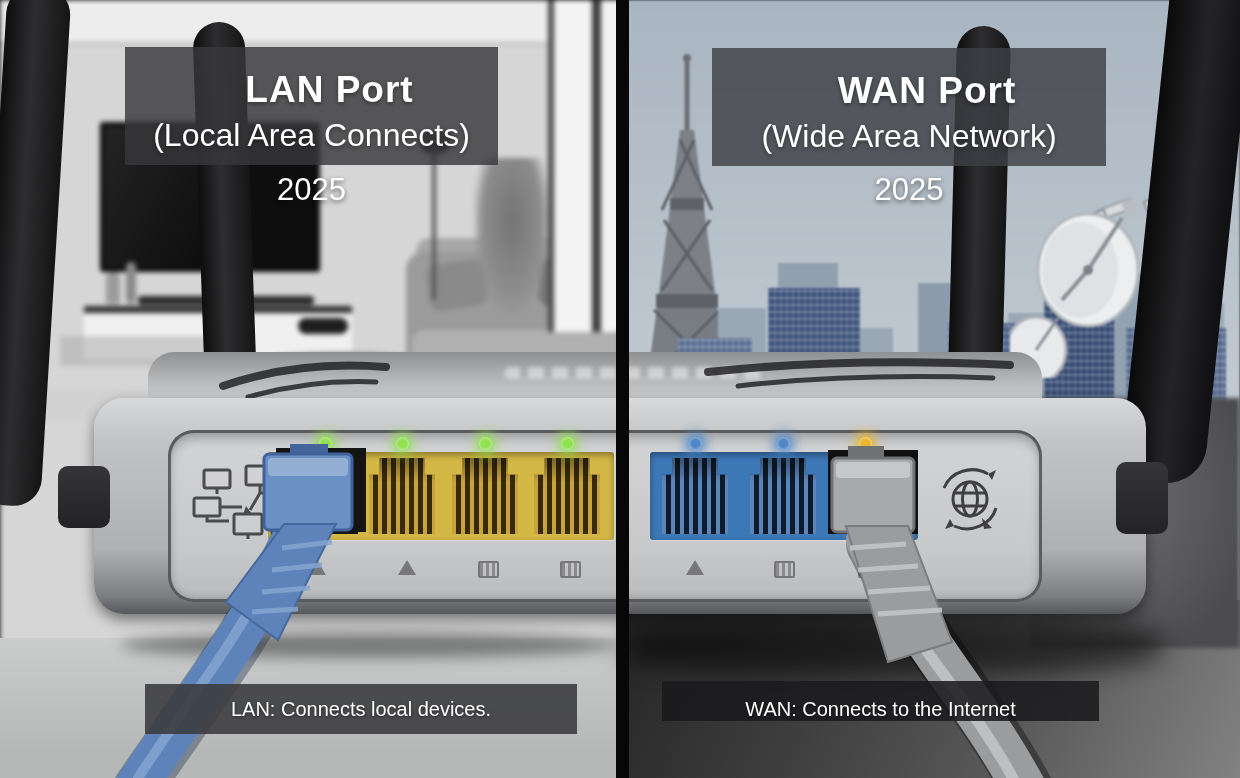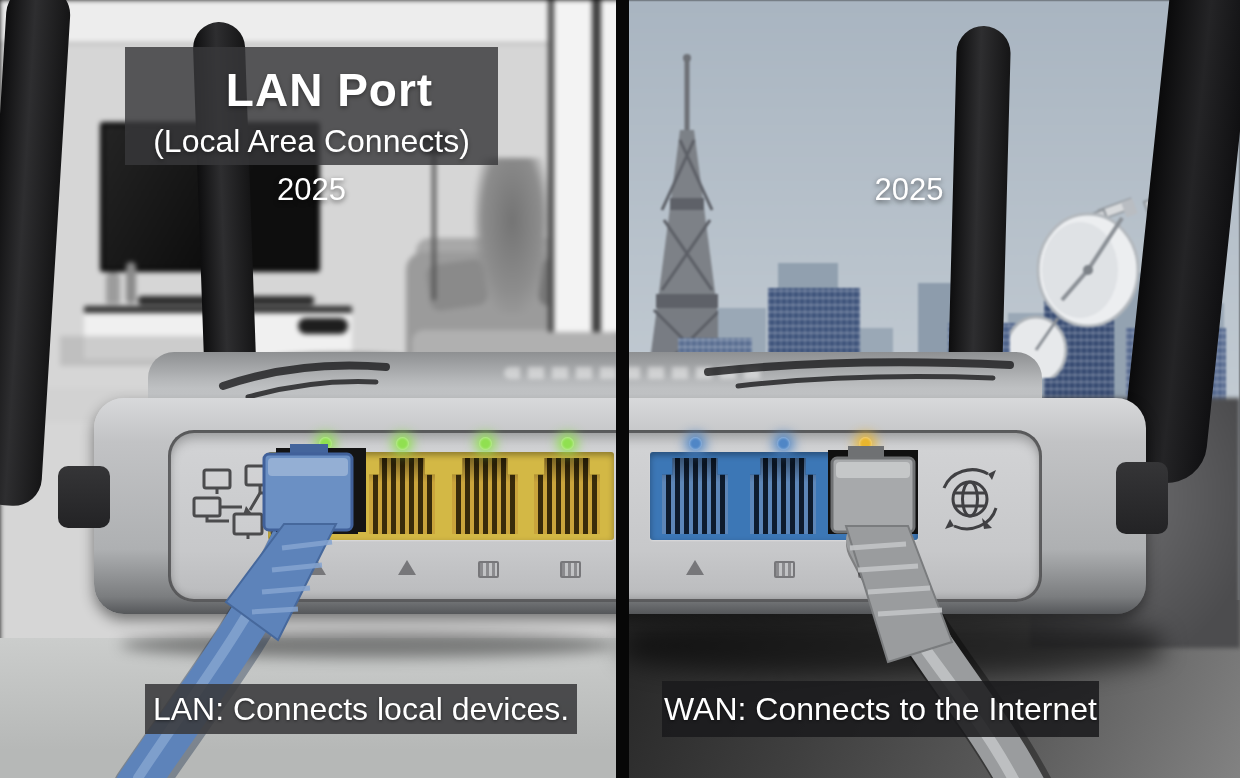--- a/index.html
+++ b/index.html
@@ -88,28 +88,28 @@
               border-left:9px solid transparent;border-right:9px solid transparent;border-bottom:15px solid #77777a;}
   .symbol-box{position:absolute;top:561px;width:17px;height:13px;border:2px solid #77777a;z-index:4;
               background:repeating-linear-gradient(90deg,#8b8b8e 0 3px,transparent 3px 6px);border-radius:2px;}
 
   .vents{left:148px;top:352px;width:894px;height:52px;z-index:4;}
 
   
   .band{z-index:7;color:#fff;text-align:center;}
   .band-left{left:125px;top:47px;width:373px;height:118px;background:rgba(56,56,58,.82);}
   .band-right{left:712px;top:48px;width:394px;height:118px;background:rgba(62,64,68,.82);}
-  .band .title{font-size:46px;font-weight:bold;margin-top:16px;letter-spacing:1px;text-shadow:0 2px 4px rgba(0,0,0,.4);padding-left:36px;}
+  .band .title{font-size:37px;font-weight:bold;margin-top:22px;letter-spacing:1px;text-shadow:0 2px 4px rgba(0,0,0,.4);padding-left:36px;}
   .band .subtitle{font-size:32px;margin-top:6px;text-shadow:0 2px 4px rgba(0,0,0,.4);}
   .year{z-index:7;color:#fff;font-size:31px;text-align:center;text-shadow:0 2px 5px rgba(0,0,0,.55);}
   .year-left{left:125px;top:172px;width:373px;}
   .year-right{left:712px;top:172px;width:394px;}
-  .caption{z-index:7;color:#fff;font-size:32px;line-height:50px;white-space:nowrap;text-shadow:0 1px 3px rgba(0,0,0,.5);}
+  .caption{z-index:7;color:#fff;font-size:20px;line-height:50px;white-space:nowrap;text-shadow:0 1px 3px rgba(0,0,0,.5);}
   .caption-left{left:145px;top:684px;width:432px;height:50px;background:rgba(58,58,60,.88);text-align:center;}
-  .caption-right{left:662px;top:681px;width:437px;height:56px;line-height:56px;background:rgba(26,26,28,.86);text-align:center;}
+  .caption-right{left:662px;top:681px;width:437px;height:40px;line-height:56px;background:rgba(26,26,28,.86);text-align:center;}
 
   .divider{left:616px;top:0;width:13px;height:778px;background:#070707;z-index:9;}
   .cables{left:0;top:0;width:1240px;height:778px;z-index:6;pointer-events:none;}
   .icon-svg{z-index:4;}
 </style>
 </head>
 <body>
 
 <div class="scene">
 
@@ -287,19 +287,23 @@
       <path d="M850 548 L906 544 M858 570 L918 566 M868 592 L930 588 M878 614 L942 610" stroke="#c3c5c7" stroke-width="5" opacity="0.9"></path>
     </g>
   </svg>
 
   <div class="abs band band-left">
     <div class="title">LAN Port</div>
     <div class="subtitle">(Local Area Connects)</div>
   </div>
   <div class="abs year year-left">2025</div>
 
+  <div class="abs band band-right">
+    <div class="title">WAN Port</div>
+    <div class="subtitle">(Wide Area Network)</div>
+  </div>
   <div class="abs year year-right">2025</div>
 
   <div class="abs caption caption-left">LAN: Connects local devices.</div>
   <div class="abs caption caption-right">WAN: Connects to the Internet</div>
 
   <div class="abs divider"></div>
 </div>
 
 </body></html>

